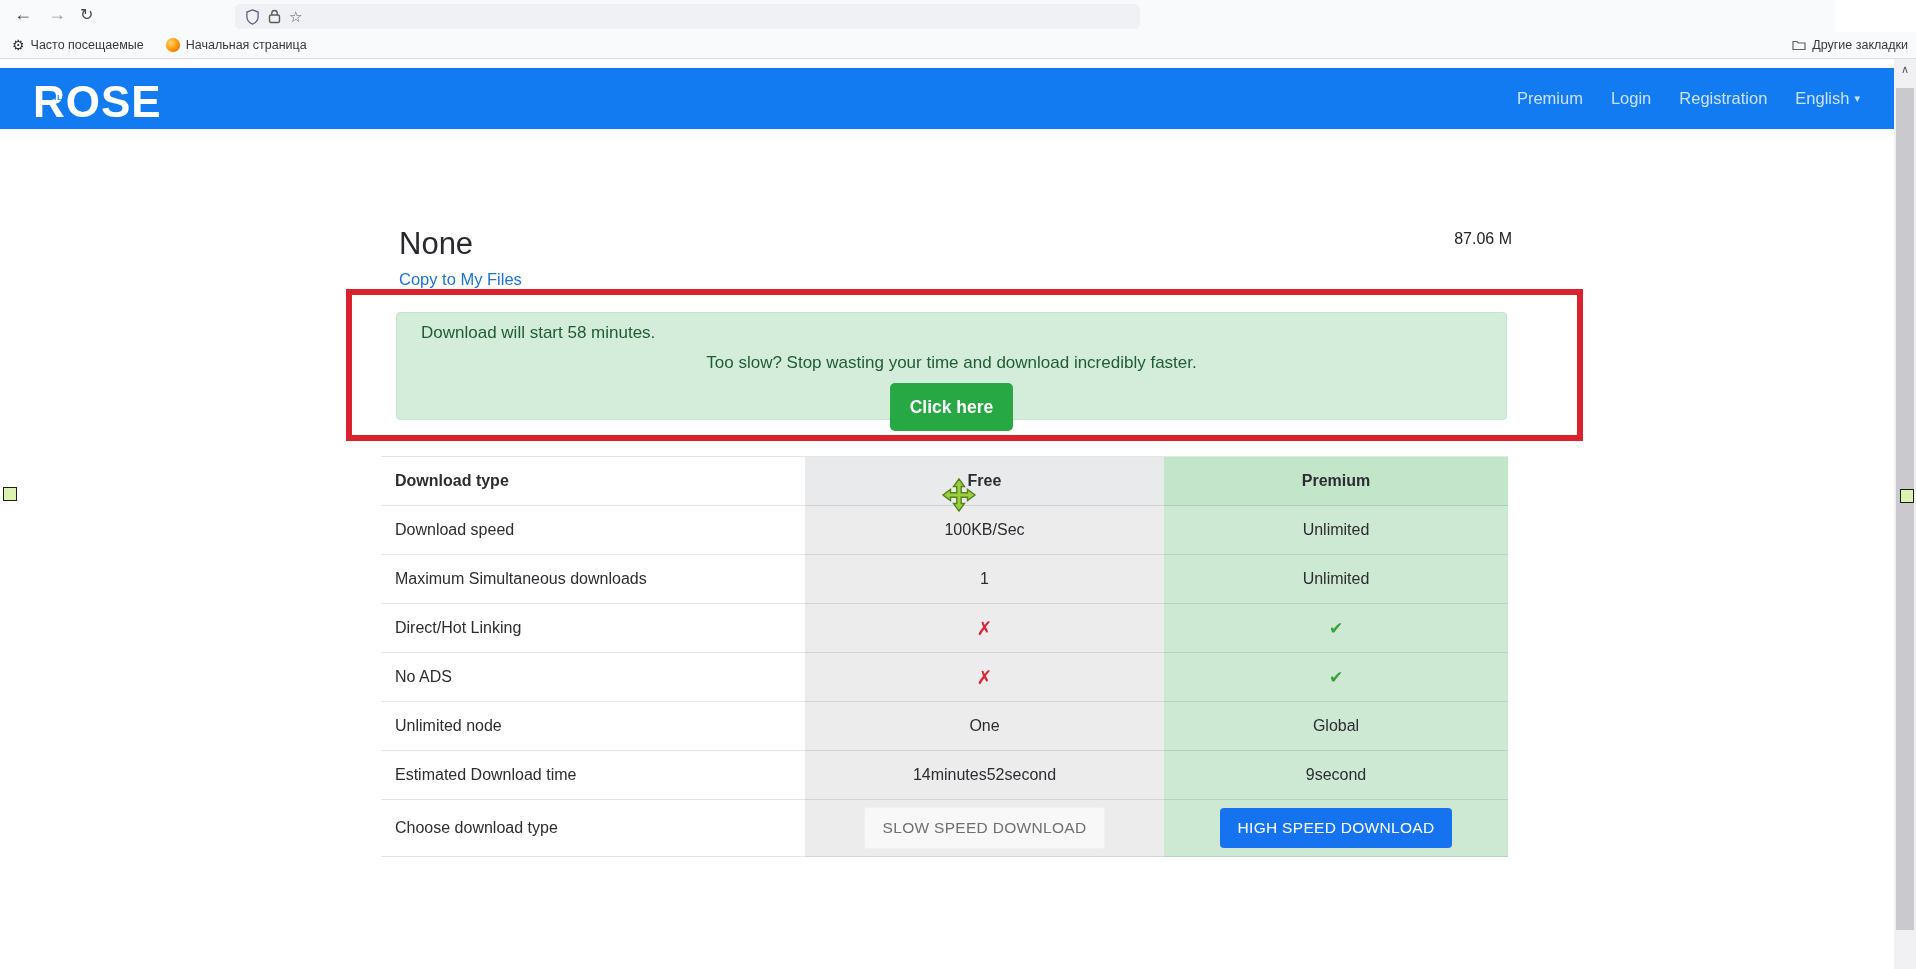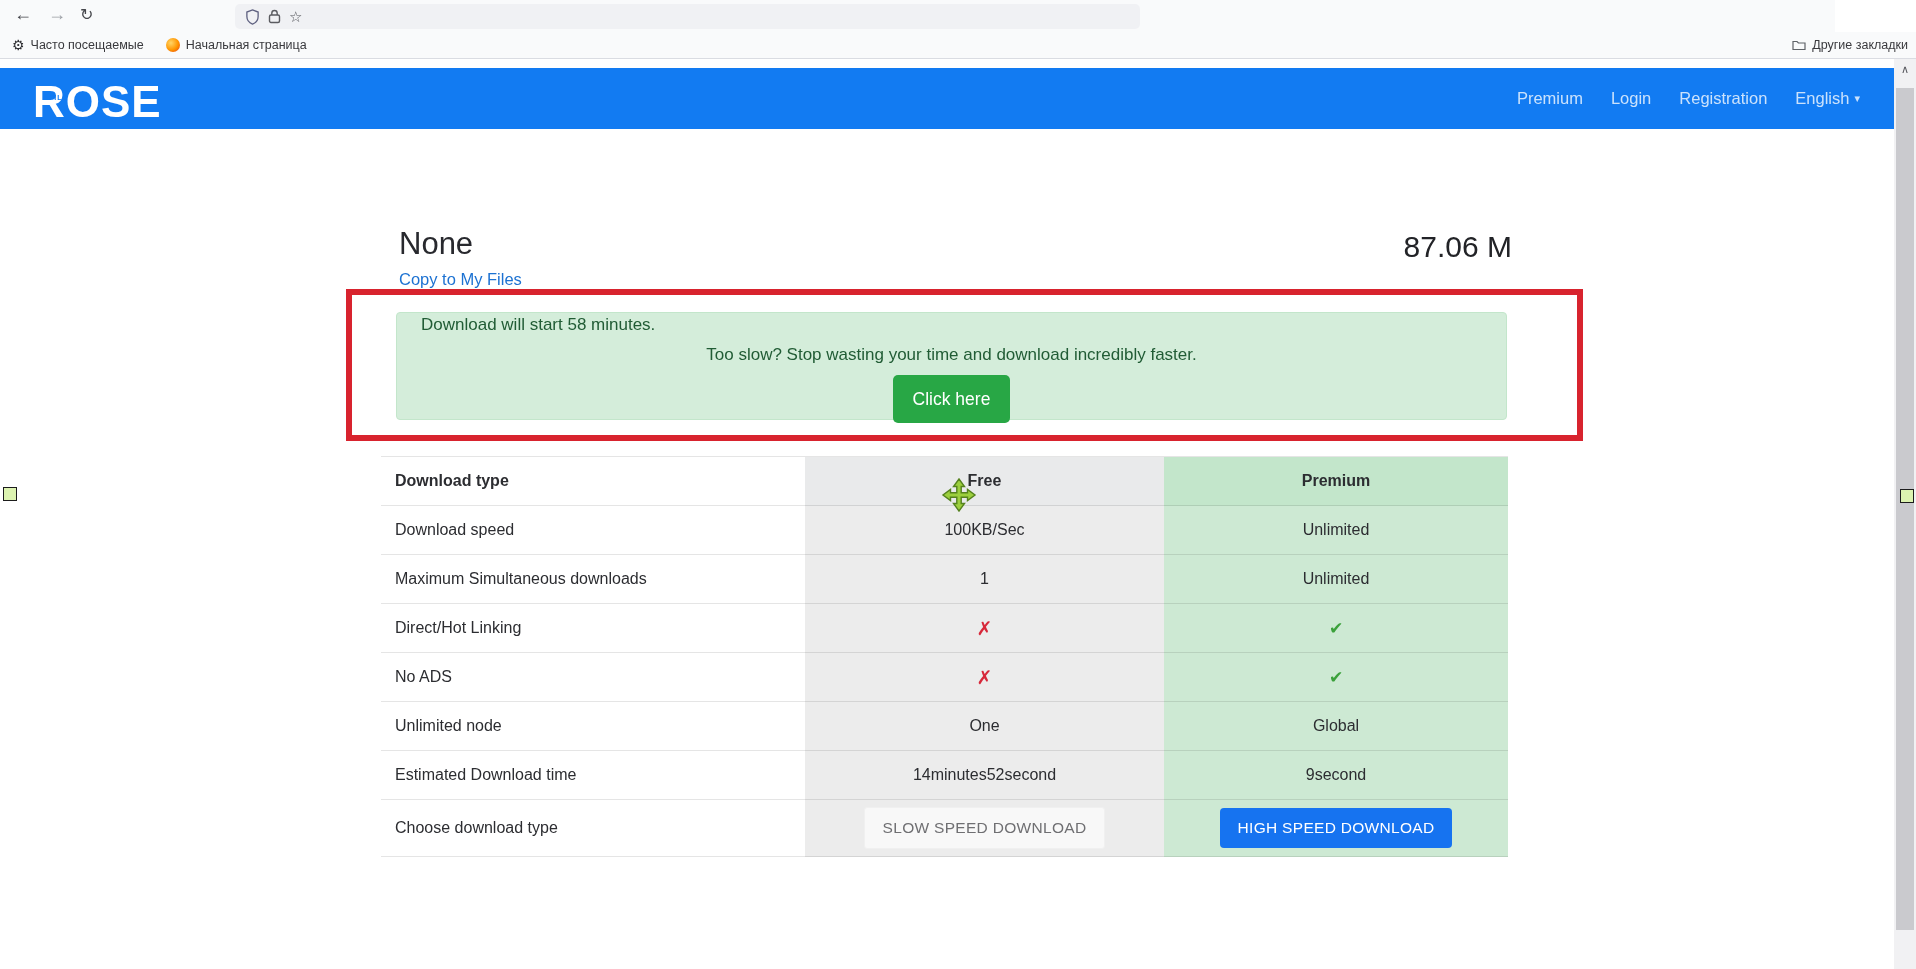--- a/index.html
+++ b/index.html
@@ -31,28 +31,28 @@
   
   .site-header { position:absolute; left:0; top:68px; width:1894px; height:61px; background:#127bf2; }
   .logo { position:absolute; left:33px; top:9px; color:#fff; font-size:44px; font-weight:800; letter-spacing:1px; }
   .logo-sub { position:absolute; left:49px; top:26px; font-size:7px; font-weight:bold; color:#127bf2; letter-spacing:1px; }
   .site-nav { position:absolute; right:34px; top:0; height:61px; display:flex; align-items:center; gap:28px; }
   .site-nav .nav-link { color:rgba(255,255,255,0.78); font-size:16.5px; cursor:pointer; display:flex; align-items:center; gap:5px; }
   .caret { font-size:11px; }
 
   
   .page-title { position:absolute; left:399px; top:226px; font-size:31px; color:#28292e; }
-  .file-size { position:absolute; left:1300px; top:230px; width:212px; text-align:right; font-size:30px; color:#222327; }
+  .file-size { position:absolute; left:1300px; top:230px; width:212px; text-align:right; font-size:16px; color:#222327; }
   .copy-link { position:absolute; left:399px; top:270px; font-size:16.5px; color:#1d72d2; cursor:pointer; }
 
   .alert { position:absolute; left:396px; top:312px; width:1111px; height:108px; background:#d4edda;
-           border:1px solid #c3e6cb; border-radius:4px; padding:2px 24px; color:#215c35; font-size:17px; }
+           border:1px solid #c3e6cb; border-radius:4px; padding:10px 24px; color:#215c35; font-size:17px; }
   .alert-line2 { margin-top:10px; display:flex; align-items:center; gap:10px;flex-direction:column; }
   .btn-clickhere { height:48px; padding:0 20px; background:#28a745; color:#fff; border:none; border-radius:5px;
-                   font-size:17.5px; font-family:inherit; cursor:pointer; }
+                   font-size:17.5px; font-family:inherit; cursor:pointer;font-weight:bold; }
 
   .red-rect { position:absolute; left:346px; top:289px; width:1237px; height:152px; border:6px solid #d8232e;
               z-index:50; pointer-events:none; }
 
   
   .cmp { position:absolute; left:381px; top:456px; width:1127px; border-collapse:collapse; table-layout:fixed;
          font-size:16px; color:#2c2d31; }
   .cmp td, .cmp th { border-top:1px solid rgba(0,0,0,0.10); vertical-align:middle; }
   .cmp tr { height:49px; }
   .cmp tr.tall { height:57px; }

